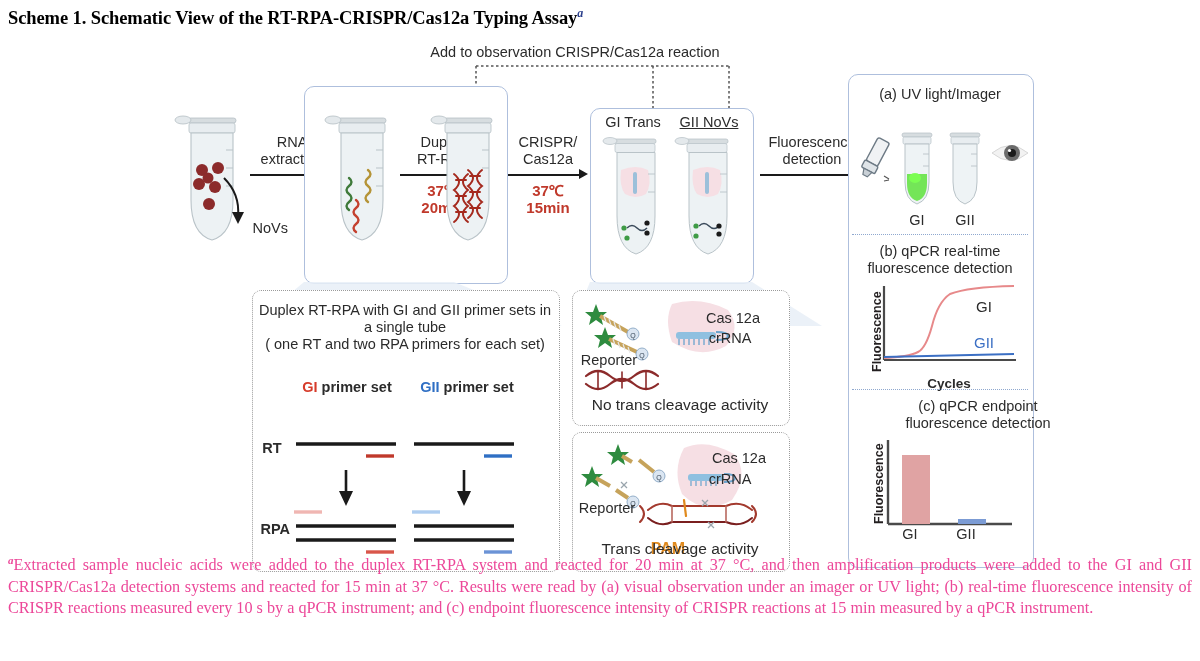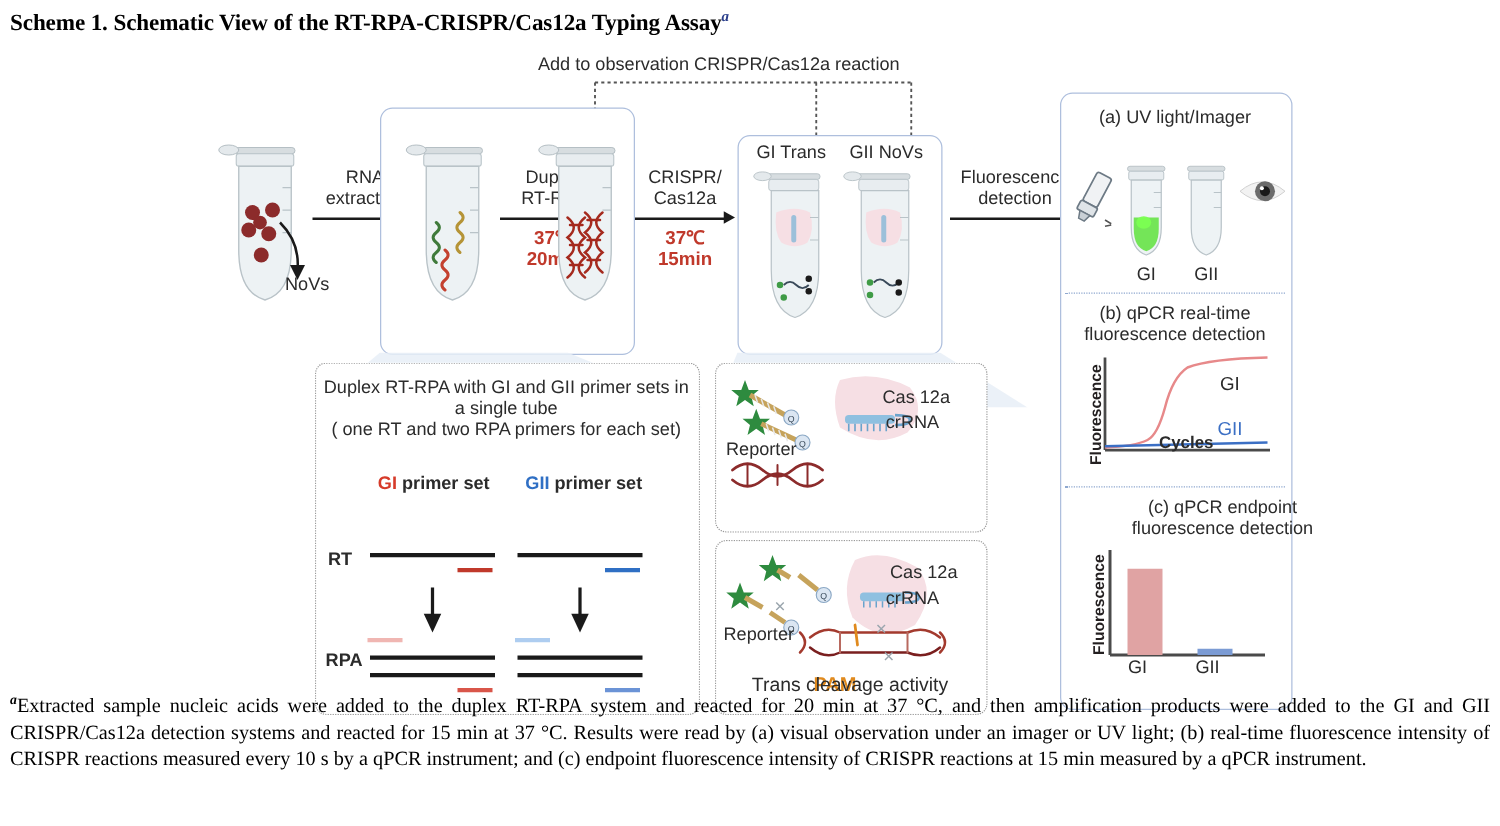--- a/index.html
+++ b/index.html
@@ -10,21 +10,21 @@
   }
   .scheme-title{
     position:absolute;left:8px;top:6px;width:1184px;
     font-family:"Liberation Serif",serif;font-weight:bold;font-size:18.5px;
     letter-spacing:-0.1px;color:#000;
   }
   .scheme-title sup{color:#2b3f8c;font-size:12px;font-style:italic;font-weight:bold;}
   .footnote{
     position:absolute;left:8px;top:553px;width:1184px;
     font-family:"Liberation Serif",serif;font-size:16.2px;line-height:1.31;
-    text-align:justify;color:#000000;
+    text-align:justify;color:#ec4899;
   }
   .footnote sup{font-weight:bold;font-style:italic;font-size:11px;}
 
   .canvas{position:absolute;left:0;top:34px;width:1200px;height:516px;}
   .abs{position:absolute;}
   .lbl{font-size:14.5px;line-height:1.16;color:#2b2b2b;text-align:center;font-weight:500;}
   .lbl-b{font-weight:bold;}
   .temp{color:#c0392b;font-weight:bold;font-size:15px;text-align:center;line-height:1.16;}
   .bluebox{border:1.3px solid #aebfdd;border-radius:10px;background:#fff;}
   .dashbox{border:1.6px dotted #9a9a9a;border-radius:9px;background:#fff;}
@@ -67,21 +67,21 @@
       <circle cx="34" cy="58" r="6" fill="#8c2b2b"></circle>
       <circle cx="50" cy="56" r="6" fill="#8c2b2b"></circle>
       <circle cx="31" cy="72" r="6" fill="#8c2b2b"></circle>
       <circle cx="47" cy="75" r="6" fill="#8c2b2b"></circle>
       <circle cx="40" cy="66" r="5.5" fill="#8c2b2b"></circle>
       <circle cx="41" cy="92" r="6" fill="#8c2b2b"></circle>
       <path d="M56 66 Q72 82 70 104" stroke="#1a1a1a" stroke-width="2" fill="none"></path>
       <polygon points="70,112 64,100 76,100" fill="#1a1a1a"></polygon>
     </g>
   </svg>
-  <div class="abs lbl" style="left:228px;top:186px;width:60px;text-align:left;">NoVs</div>
+  <div class="abs lbl" style="left:228px;top:186px;width:60px;text-align:right;">NoVs</div>
 
   <div class="abs lbl" style="left:250px;top:100px;width:84px;">
     <div>RNA</div>
     <div>extraction</div>
   </div>
   <div class="abs arrowline" style="left:250px;top:140px;width:78px;"></div>
   <div class="abs tri-r" style="left:327px;top:135px;"></div>
 
   <div class="abs bluebox" style="left:304px;top:52px;width:202px;height:196px;"></div>
 
@@ -132,21 +132,21 @@
   </div>
   <div class="abs arrowline" style="left:508px;top:140px;width:72px;"></div>
   <div class="abs tri-r" style="left:579px;top:135px;"></div>
   <div class="abs temp" style="left:508px;top:148px;width:80px;">
     <div>37℃</div>
     <div>15min</div>
   </div>
 
   <div class="abs bluebox" style="left:590px;top:74px;width:162px;height:174px;"></div>
   <div class="abs lbl" style="left:596px;top:80px;width:74px;">GI Trans</div>
-  <div class="abs lbl" style="left:670px;top:80px;width:78px;">GII NoVs</div>
+  <div class="abs lbl" style="left:670px;top:80px;width:78px;text-decoration:underline;">GII NoVs</div>
 
   <svg class="abs" style="left:600px;top:100px;width:70px;height:130px;" viewBox="0 0 70 130">
     <rect x="14" y="5" width="42" height="4.5" rx="2" fill="#d7dde0" stroke="#b5bfc4" stroke-width="0.7"></rect>
     <ellipse cx="10" cy="7" rx="7" ry="3.5" fill="#e4e9ec" stroke="#b5bfc4" stroke-width="0.7"></ellipse>
     <rect x="15" y="9.5" width="40" height="9" rx="2" fill="#e8edf0" stroke="#bcc6cb" stroke-width="0.8"></rect>
     <path d="M17 18.5 L17 82 Q17 114 36 120 Q55 114 55 82 L55 18.5 Z" fill="#edf2f4" stroke="#b9c3c8" stroke-width="1"></path>
     <path d="M21 36 Q19 52 25 60 Q36 66 46 60 Q52 50 48 36 Q36 30 21 36 Z" fill="#f6dfe4"></path>
     <rect x="33" y="38" width="4" height="22" rx="2" fill="#9cc0da"></rect>
     <line x1="48" y1="40" x2="55" y2="40" stroke="#b9c3c8" stroke-width="0.9"></line>
     <line x1="48" y1="58" x2="55" y2="58" stroke="#b9c3c8" stroke-width="0.9"></line>
@@ -267,20 +267,21 @@
           <line x1="118" y1="45" x2="118" y2="51"></line>
         <line x1="123" y1="45" x2="123" y2="51"></line>
           <line x1="128" y1="45" x2="128" y2="51"></line>
         <line x1="133" y1="45" x2="133" y2="51"></line>
       </g>
     </g>
   </svg>
   <div class="abs lbl" style="left:576px;top:318px;width:66px;">Reporter</div>
   <div class="abs lbl" style="left:700px;top:276px;width:66px;">Cas 12a</div>
   <div class="abs lbl" style="left:700px;top:296px;width:60px;">crRNA</div>
+  <div class="abs lbl" style="left:574px;top:362px;width:212px;font-size:15.5px;">No trans cleavage activity</div>
 
   <div class="abs dashbox" style="left:572px;top:398px;width:216px;height:138px;"></div>
 
   <svg class="abs" style="left:576px;top:402px;width:208px;height:102px;" viewBox="0 0 208 102">
     <path d="M108 12 Q96 34 106 58 Q128 80 156 64 Q174 38 158 18 Q130 2 108 12 Z" fill="#f6dfe4"></path>
     <g>
       <polygon points="42,8 45,16 53,16 47,21 49,29 42,24 35,29 37,21 31,16 39,16" fill="#2e8b3f"></polygon>
       <line x1="46" y1="20" x2="56" y2="26" stroke="#c6a35b" stroke-width="4"></line>
     </g>
     <g>
@@ -379,21 +380,21 @@
 
   <svg class="abs" style="left:856px;top:248px;width:172px;height:100px;" viewBox="0 0 172 100">
     <line x1="28" y1="4" x2="28" y2="78" stroke="#4a4a4a" stroke-width="2.2"></line>
     <line x1="28" y1="78" x2="160" y2="78" stroke="#4a4a4a" stroke-width="2.2"></line>
     <path d="M28 76 Q52 75 62 70 Q70 66 76 44 Q82 20 94 12 Q112 5 158 4" stroke="#e7898a" stroke-width="2" fill="none"></path>
     <path d="M28 75 L158 72" stroke="#3b6fc4" stroke-width="2.2" fill="none"></path>
     <text x="120" y="30" font-size="15" fill="#2b2b2b" font-family="Liberation Sans, sans-serif" font-weight="500">GI</text>
     <text x="118" y="66" font-size="15" fill="#3b6fc4" font-family="Liberation Sans, sans-serif" font-weight="500">GII</text>
   </svg>
   <div class="abs vrot" style="left:870px;top:338px;">Fluorescence</div>
-  <div class="abs lbl lbl-b" style="left:884px;top:312px;width:130px;font-size:13.5px;">Cycles</div>
+  <div class="abs lbl lbl-b" style="left:884px;top:342px;width:130px;font-size:13.5px;">Cycles</div>
 
   <div class="abs divider" style="left:852px;top:355px;width:176px;"></div>
 
   <div class="abs lbl" style="left:890px;top:364px;width:176px;">
     <div>(c)  qPCR endpoint</div>
     <div>fluorescence detection</div>
   </div>
 
   <svg class="abs" style="left:856px;top:402px;width:172px;height:108px;" viewBox="0 0 172 108">
     <line x1="32" y1="4" x2="32" y2="88" stroke="#4a4a4a" stroke-width="2.4"></line>

